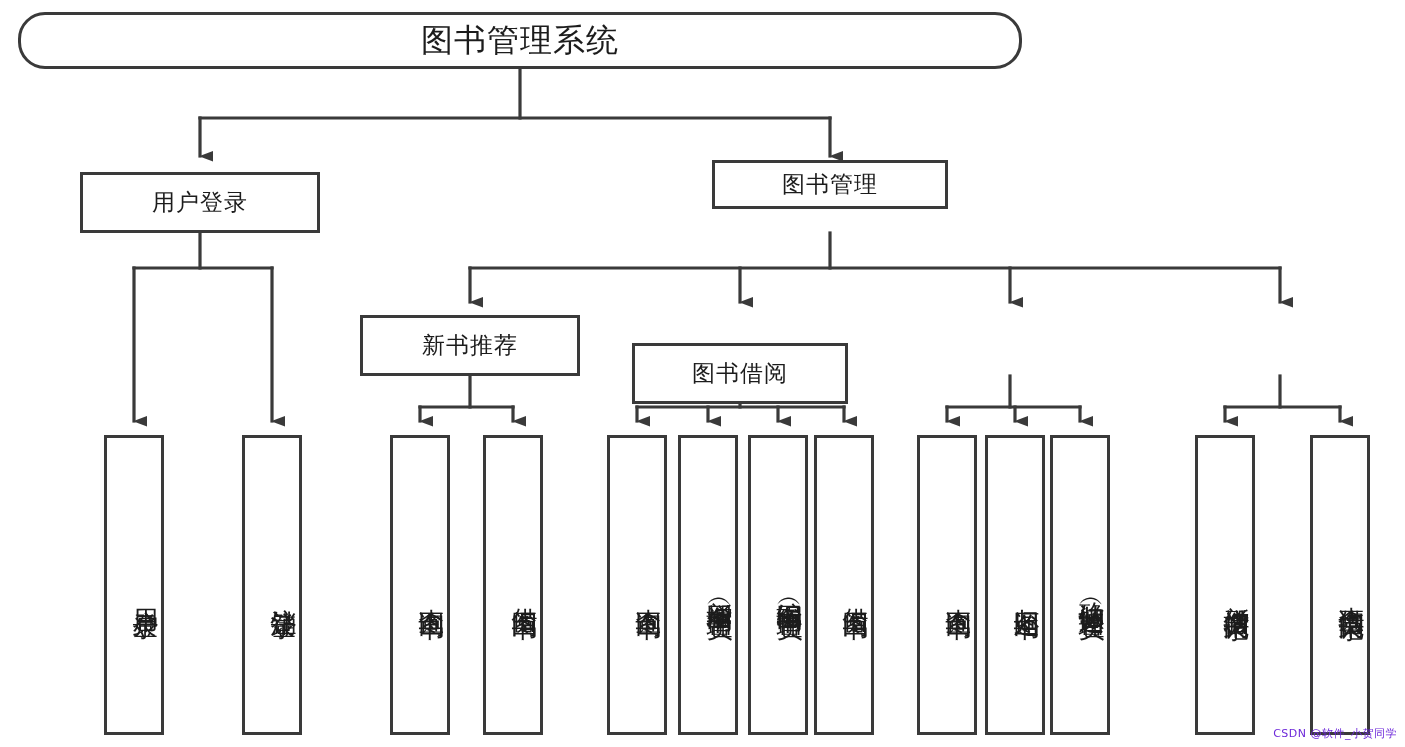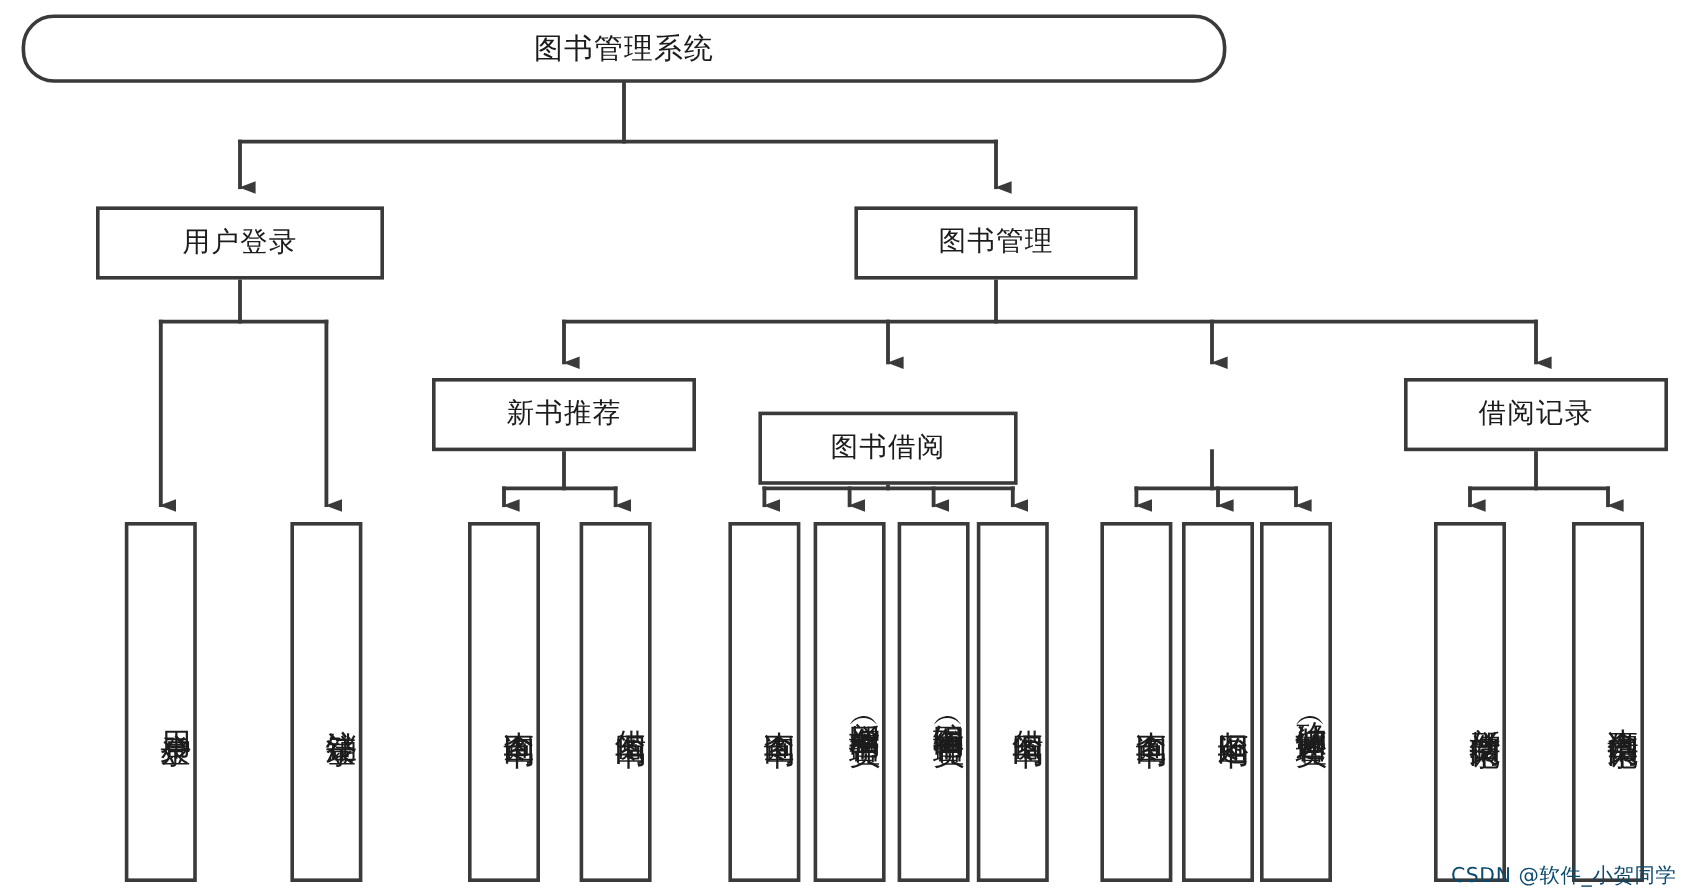--- a/index.html
+++ b/index.html
@@ -30,40 +30,40 @@
     color:#1c1c1c;
     z-index:2;
   }
   .node.h{
     
     font-size:23px;
     line-height:1.1;
     letter-spacing:1px;
   }
   .node.root{
-    font-size:24px;
+    font-size:32px;
     border-radius:27px;
   }
   .node.v{
     
     writing-mode:vertical-rl;
     text-orientation:upright;
     font-size:26px;
     line-height:1.18;
     letter-spacing:2px;
     align-items:flex-start;
     justify-content:center;
     padding-top:14px;
   }
   .node.v.pad-lg{padding-top:10px;}
   #watermark{
     position:absolute;
     right:8px;bottom:6px;
-    font-size:17px;
-    color:#0c4a6e;
+    font-size:11px;
+    color:#6d28d9;
     letter-spacing:0.5px;
     z-index:3;
     white-space:nowrap;
   }
 </style>
 </head>
 <body>
 
 <div id="diagram">
 
@@ -117,32 +117,29 @@
     </g>
   </svg>
 
   <div class="node h root" style="left:18px;top:12px;width:1004px;height:57px;">
     <span>图书管理系统</span>
   </div>
 
   <div class="node h" style="left:80px;top:172px;width:240px;height:61px;">
     <span>用户登录</span>
   </div>
-  <div class="node h" style="left:712px;top:172px;width:236px;height:61px;font-family:Liberation Mono, monospace;">
+  <div class="node h" style="left:712px;top:160px;width:236px;height:49px;">
     <span>图书管理</span>
   </div>
 
   <div class="node h" style="left:360px;top:315px;width:220px;height:61px;">
     <span>新书推荐</span>
   </div>
   <div class="node h" style="left:632px;top:315px;width:216px;height:61px;margin-top:28px;">
     <span>图书借阅</span>
-  </div>
-  <div class="node h" style="left:1170px;top:315px;width:220px;height:61px;">
-    <span>借阅记录</span>
   </div>
 
   <div class="node v" style="left:104px;top:435px;width:60px;height:300px;">
     <span>用户登录</span>
   </div>
   <div class="node v" style="left:242px;top:435px;width:60px;height:300px;">
     <span>注销登录</span>
   </div>
 
   <div class="node v" style="left:390px;top:435px;width:60px;height:300px;">

